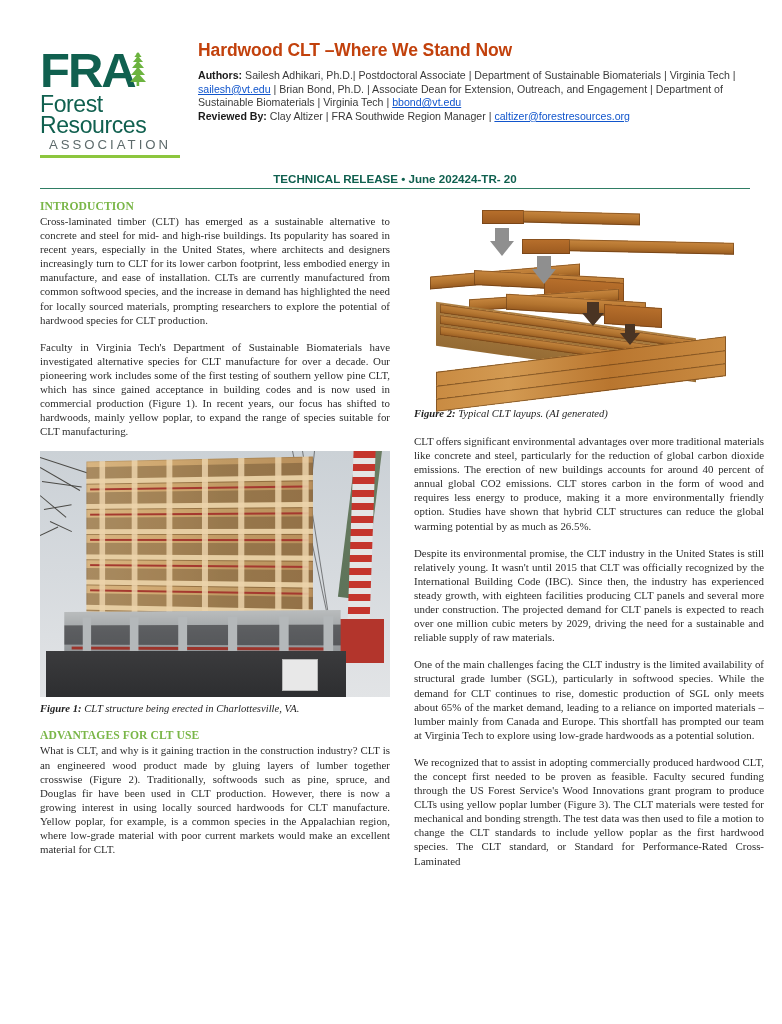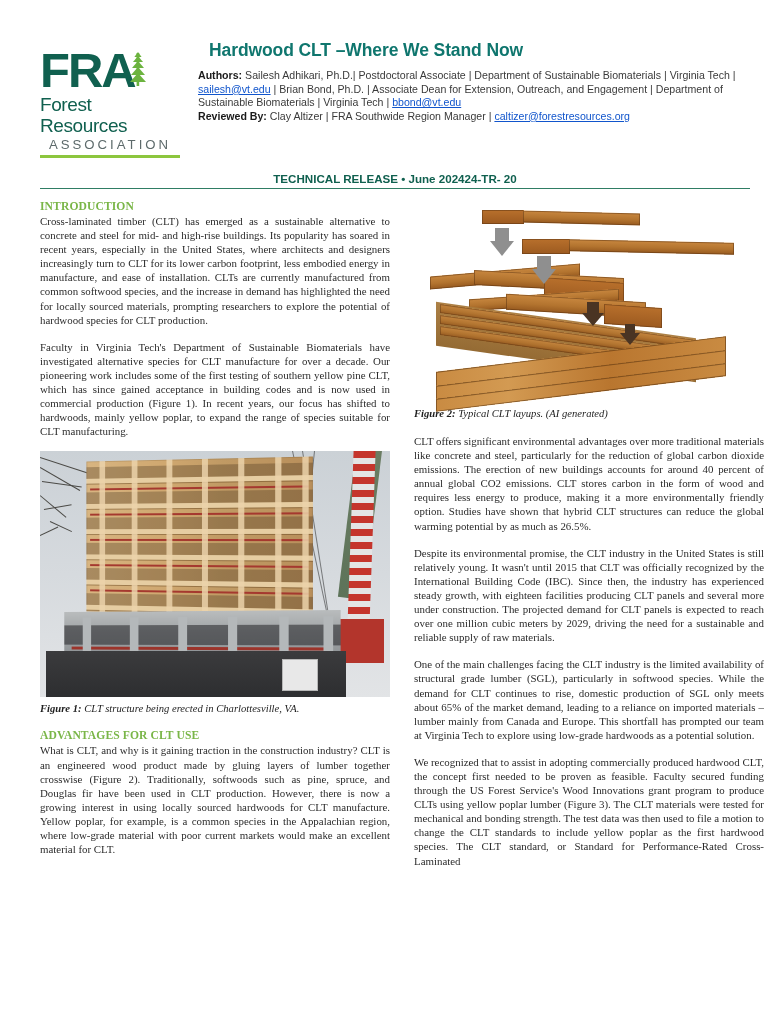--- a/index.html
+++ b/index.html
@@ -51,21 +51,21 @@
     display: block;
   }
   .logo-tree {
     position: absolute;
     left: 88px;
     bottom: 4px;
     width: 20px;
     height: 37px;
   }
   .logo-sub1 {
-    font-size: 19px;
+    font-size: 23px;
     color: #10604f;
     line-height: 21px;
     margin-top: 2px;
     letter-spacing: -0.4px;
   }
   .logo-sub2 {
     font-size: 13.2px;
     color: #5d6a6b;
     letter-spacing: 3.0px;
     line-height: 15px;
@@ -79,22 +79,22 @@
     width: 140px;
   }
 
   .header-main {
     flex: 1 1 auto;
     padding-top: 2px;
   }
   .doc-title {
     font-size: 17.5px;
     font-weight: bold;
-    color: #0f766e;
-    margin: 0 0 8px 11px;
+    color: #c2410c;
+    margin: 0 0 8px 0;
     letter-spacing: -0.1px;
   }
   .byline {
     font-size: 10.6px;
     line-height: 13.6px;
     color: #3a3a3a;
   }
   .byline .lbl {
     font-weight: bold;
     color: #1a1a1a;

